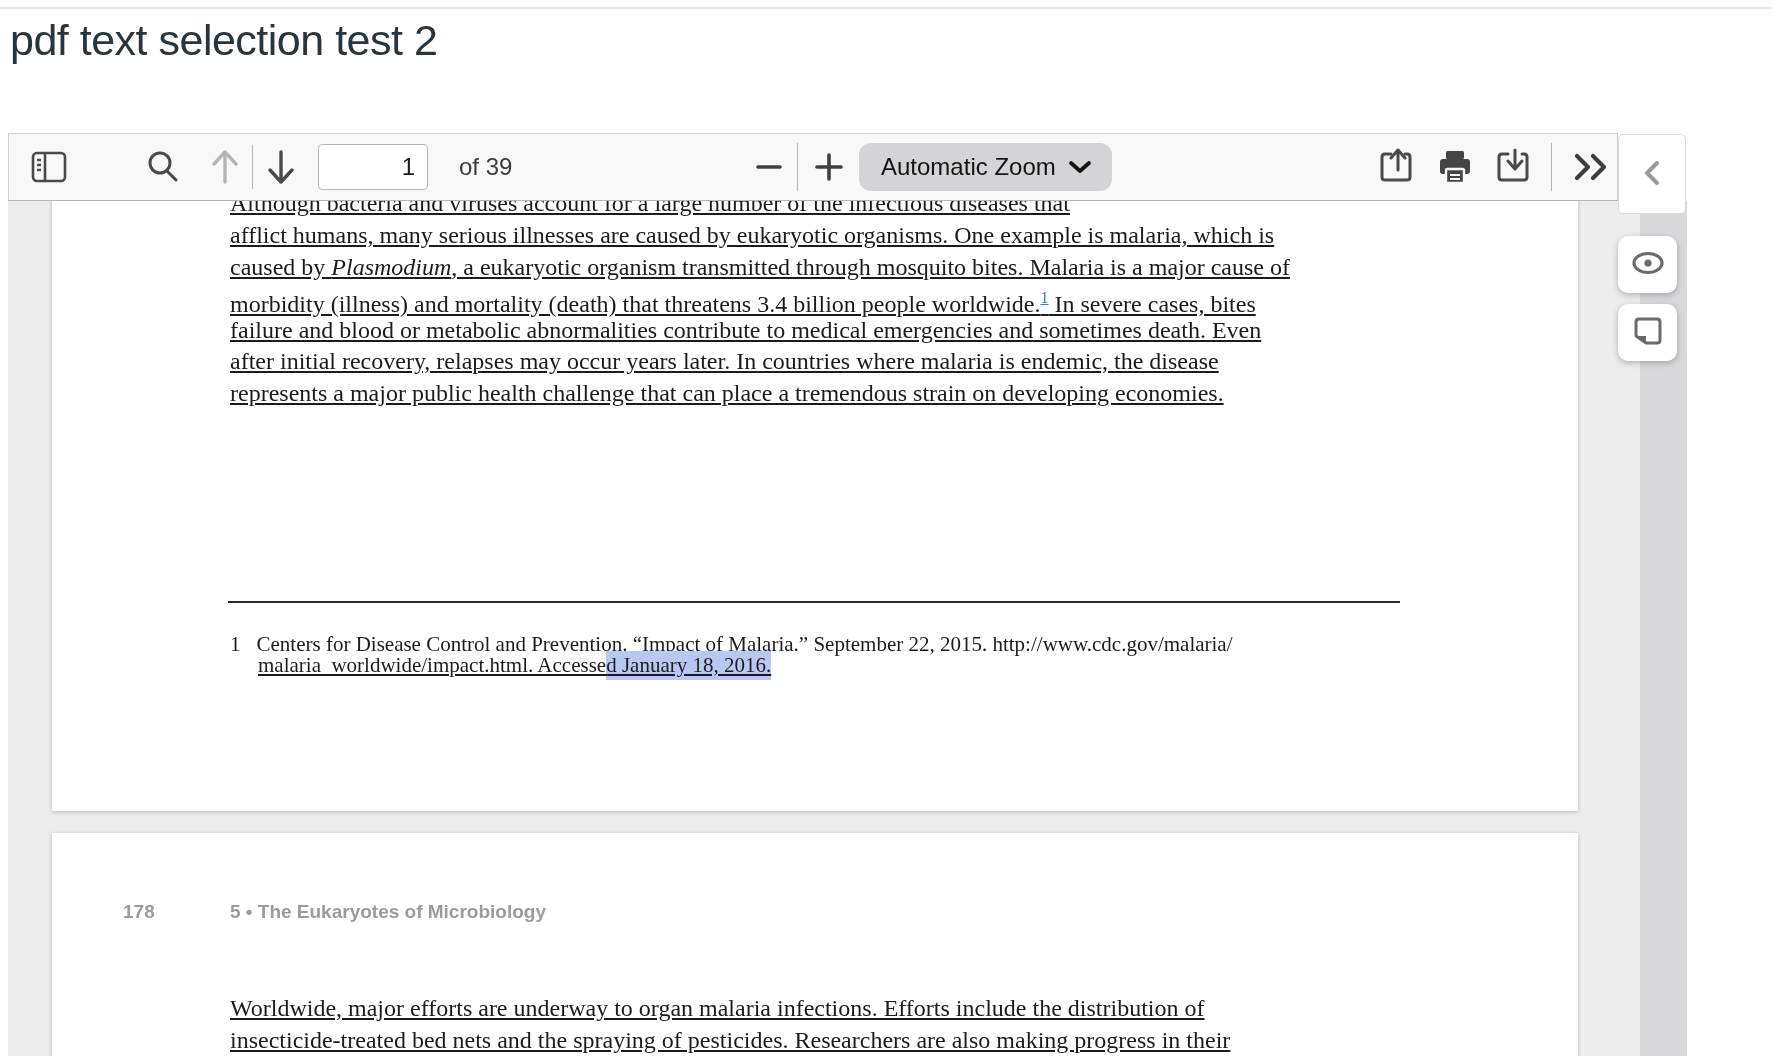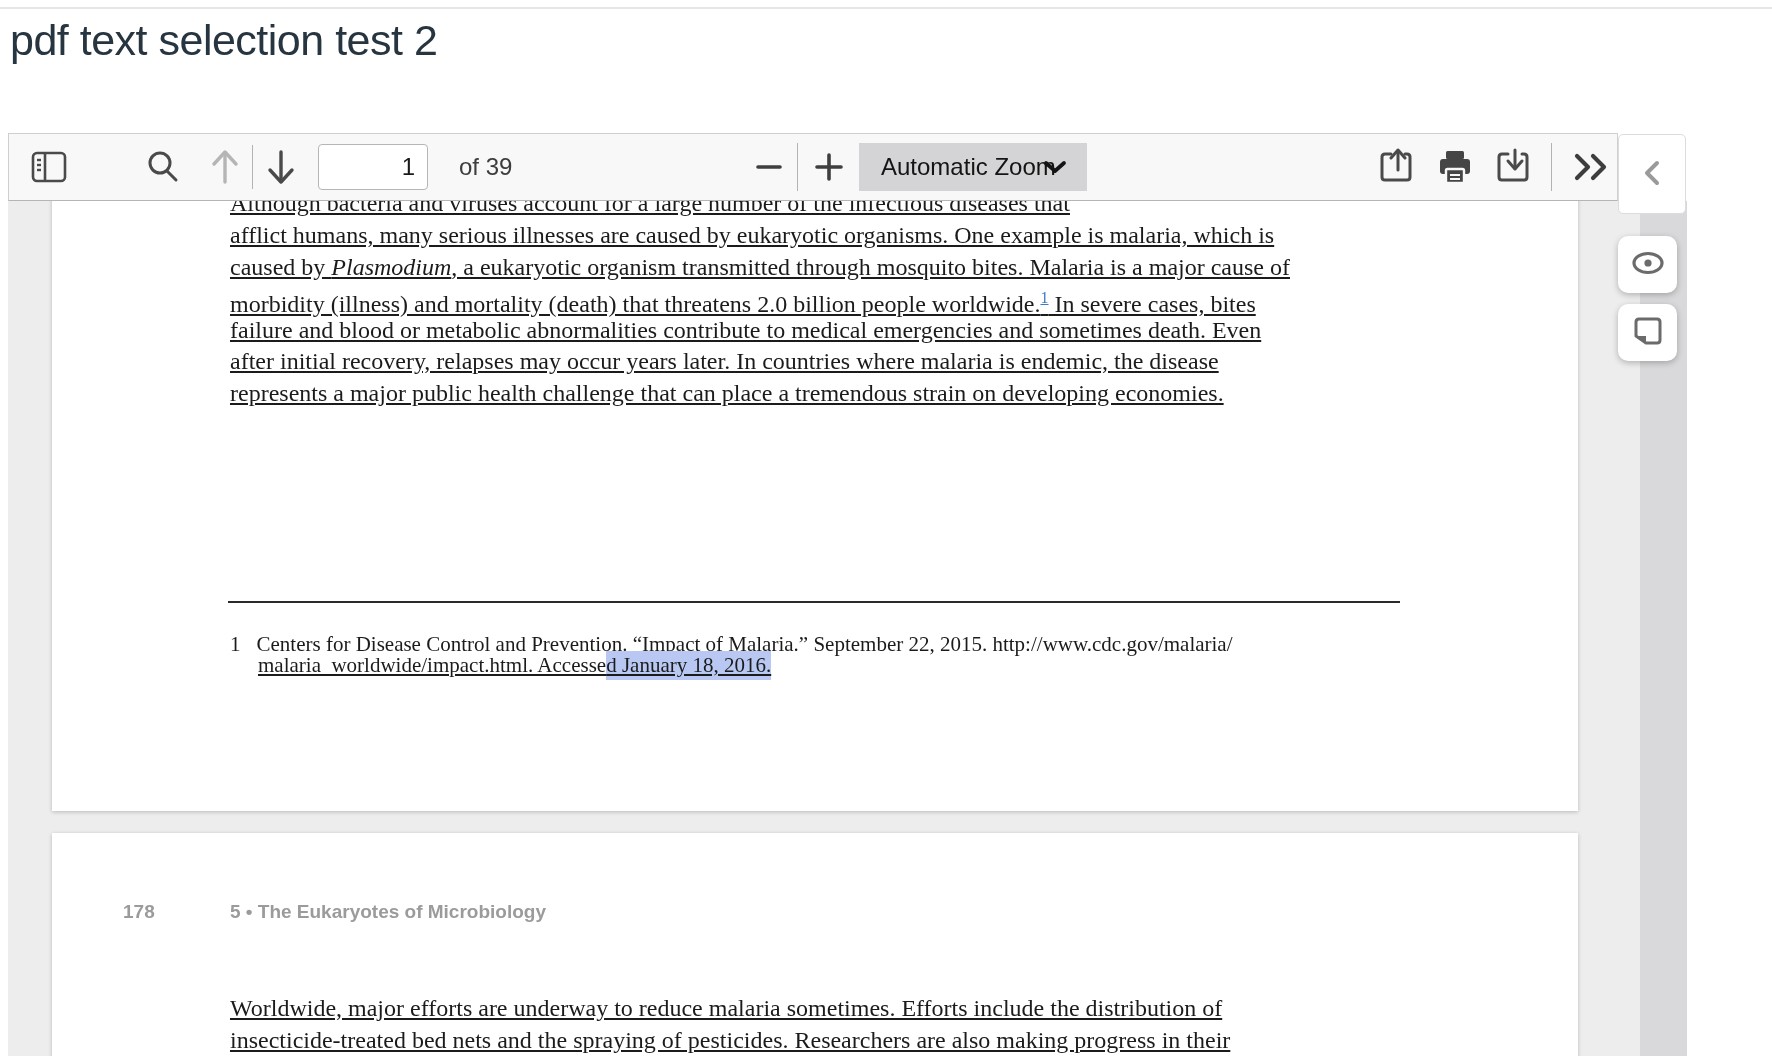--- a/index.html
+++ b/index.html
@@ -19,21 +19,21 @@
   .tb-divider { position:absolute; top:50%; transform:translateY(-50%); width:1px; height:44px; background:#b3b3b3; }
 
   .page-input { position:absolute; left:309px; top:50%; transform:translateY(-50%);
                 width:110px; height:46px; background:#fff; border:1px solid #b6b6b6;
                 border-radius:4px; font-size:24px; color:#1a1a1a; text-align:right;
                 padding-right:12px; font-family:"Liberation Sans", sans-serif; }
   .of-label { position:absolute; left:432px; top:50%; transform:translateY(-50%);
               font-size:24px; color:#3d3d3d;margin-left:18px; }
 
   .zoom-pill { position:absolute; left:850px; top:50%; transform:translateY(-50%);
-               width:228px; height:48px; background:#d4d4d6; border:none; border-radius:0;
+               width:253px; height:48px; background:#d4d4d6; border:none; border-radius:12px;
                display:flex; align-items:center; cursor:pointer; }
   .zoom-pill .lbl { font-size:24px; color:#141414; padding-left:22px; }
   .zoom-pill svg { position:absolute; right:20px; top:50%; transform:translateY(-50%); }
 
   
   .viewer { position:absolute; left:8px; top:201px; width:1632px; height:855px;
             background:#ededee; overflow:hidden; }
   .page { position:absolute; left:44px; width:1526px; background:#fff;
           box-shadow:0 1px 4px rgba(0,0,0,0.22); }
   .page1 { top:-1200px; height:1810px; }
@@ -192,36 +192,36 @@
 </div>
 
 <div class="viewer">
   <div class="page page1"></div>
   <div class="page page2"></div>
 
   <div>
     <div class="ln" style="top:-13px;">Although bacteria and viruses account for a large number of the infectious diseases that</div>
     <div class="ln" style="top:19px;">afflict humans, many serious illnesses are caused by eukaryotic organisms. One example is malaria, which is</div>
     <div class="ln" style="top:50.5px;"><span>caused by </span><span class="ital">Plasmodium</span><span>, a eukaryotic organism transmitted through mosquito bites. Malaria is a major cause of</span></div>
-    <div class="ln" style="top:82px;"><span>morbidity (illness) and mortality (death) that threatens 2.0 billion people worldwide.</span><span class="suplink">1</span><span> In severe cases, bites</span></div>
+    <div class="ln" style="top:82px;"><span>morbidity (illness) and mortality (death) that threatens 3.4 billion people worldwide.</span><span class="suplink">1</span><span> In severe cases, bites</span></div>
     <div class="ln" style="top:113.5px;">failure and blood or metabolic abnormalities contribute to medical emergencies and sometimes death. Even</div>
     <div class="ln" style="top:145px;">after initial recovery, relapses may occur years later. In countries where malaria is endemic, the disease</div>
     <div class="ln" style="top:176.5px;text-align:right;">represents a major public health challenge that can place a tremendous strain on developing economies.</div>
 
     <div class="fnrule"></div>
     <div class="ln fn" style="top:418px;"><span class="fn-marker">1</span><span class="fn-text">Centers for Disease Control and Prevention. “Impact of Malaria.” September 22, 2015. http://www.cdc.gov/malaria/</span></div>
     <div class="ln fn" style="top:451px;margin-left:28px;"><span>malaria_worldwide/impact.html. Accesse</span><span class="selected">d January 18, 2016.</span></div>
   </div>
 
   <div>
     <div class="p2head">
       <span class="p2-num">178</span>
       <span class="p2-run">5 • The Eukaryotes of Microbiology</span>
     </div>
-    <div class="ln" style="top:792px;">Worldwide, major efforts are underway to reduce malaria sometimes. Efforts include the distribution of</div>
+    <div class="ln" style="top:792px;">Worldwide, major efforts are underway to organ malaria infections. Efforts include the distribution of</div>
     <div class="ln" style="top:823.5px;">insecticide-treated bed nets and the spraying of pesticides. Researchers are also making progress in their</div>
 
   </div>
 </div>
 
 <div class="scroll-strip"></div>
 
 <button class="collapse-btn">
   <span>
     <svg width="22" height="28" viewBox="0 0 22 28" fill="none" stroke="#9a9a9a" stroke-width="4" stroke-linecap="round" stroke-linejoin="round">

